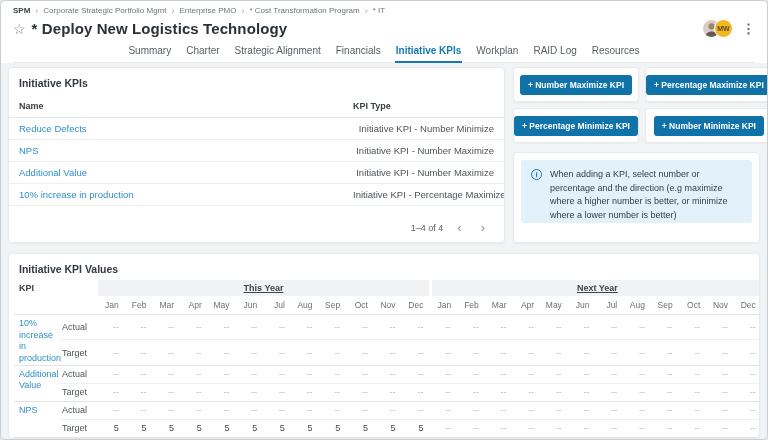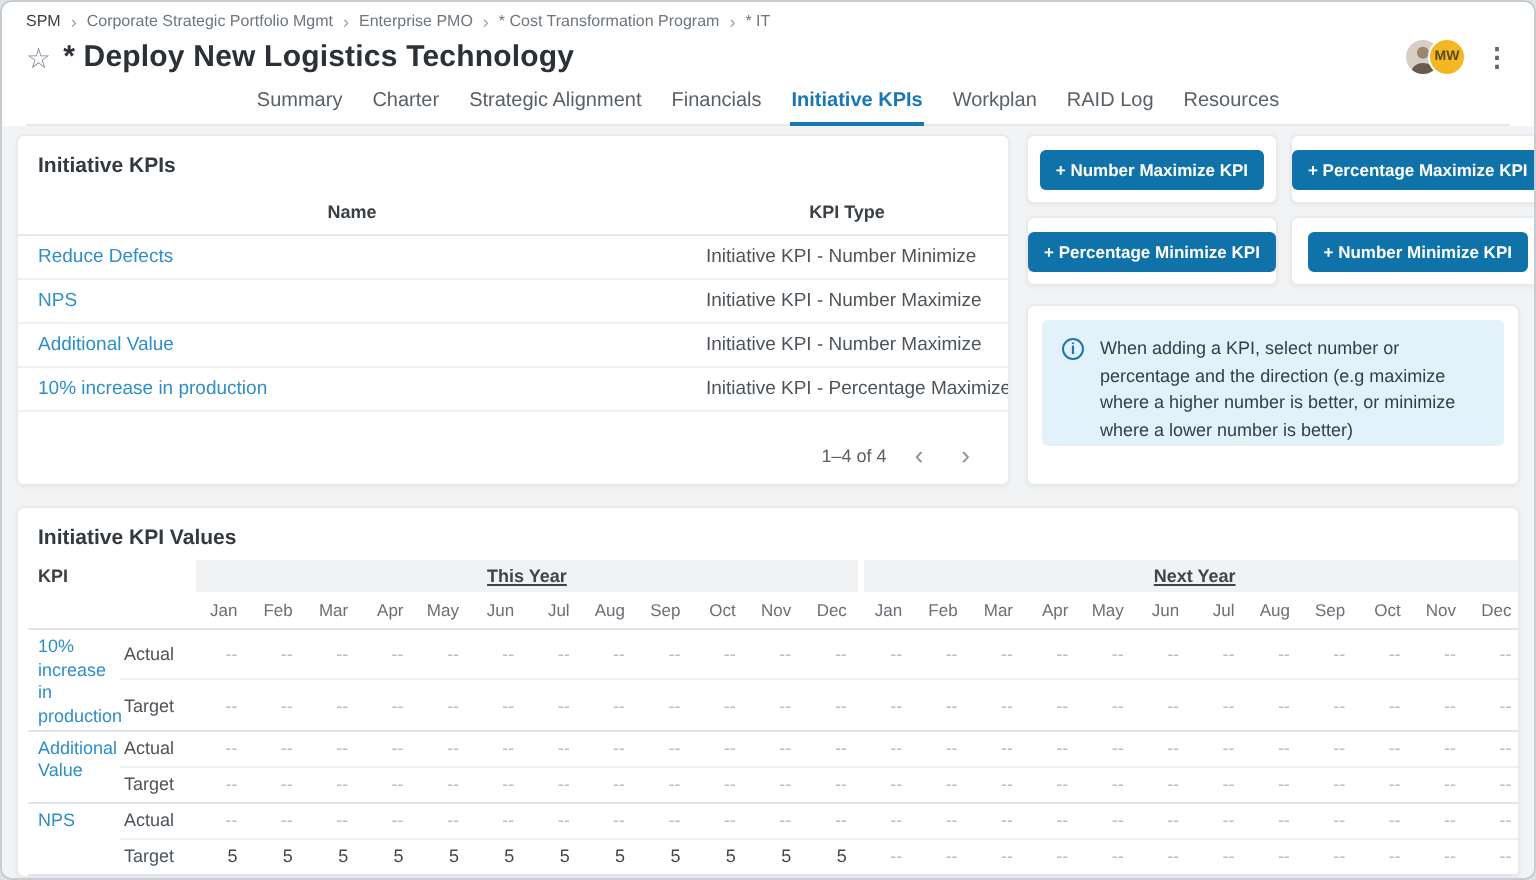--- a/index.html
+++ b/index.html
@@ -4,21 +4,21 @@
 <style>
   *{box-sizing:border-box;margin:0;padding:0;}
   html,body{width:768px;height:440px;overflow:hidden;}
   body{font-family:"Liberation Sans",sans-serif;background:#dfe3e6;}
   .window{width:768px;height:440px;background:#fff;border:1px solid #c7cdd3;border-radius:6px;overflow:hidden;display:flex;flex-direction:column;}
 
   
   .hdr{background:#fff;padding:5px 12px 0;flex:0 0 auto;}
   .breadcrumb{display:flex;align-items:center;gap:5px;font-size:8px;color:#6e767e;line-height:10px;white-space:nowrap;}
   .crumb{cursor:pointer;}
-  .crumb.root{font-weight:normal;color:#3b4147;}
+  .crumb.root{font-weight:bold;color:#3b4147;}
   .sep{color:#9aa1a7;font-size:9px;}
   .title-row{display:flex;align-items:center;margin-top:3px;height:19px;}
   .star{color:#7d868f;font-size:14px;margin-right:6px;cursor:pointer;line-height:1;}
   .page-title{font-size:15px;font-weight:bold;color:#2b3136;letter-spacing:.1px;white-space:nowrap;}
   .hdr-right{margin-left:auto;display:flex;align-items:center;}
   .avatar{width:17px;height:17px;border-radius:50%;overflow:hidden;cursor:pointer;flex:0 0 auto;}
   .avatar svg{display:block;width:100%;height:100%;}
   .badge{width:19px;height:19px;border-radius:50%;background:#f2b824;color:#5d4a10;font-size:7px;font-weight:bold;display:flex;align-items:center;justify-content:center;margin-left:-6px;border:1px solid #fff;cursor:pointer;flex:0 0 auto;}
   .kebab{color:#5f666d;font-size:13px;font-weight:bold;margin-left:9px;cursor:pointer;line-height:1;}
   .tabs{display:flex;gap:13px;margin-top:5px;border-bottom:1px solid #e7e9eb;padding:0 2px;justify-content:center;}
@@ -27,24 +27,24 @@
 
   
   .content{flex:1;background:#f2f3f4;padding:4px 7px 0;overflow:hidden;display:flex;flex-direction:column;min-height:0;}
   .card{background:#fff;border:1px solid #e8eaec;border-radius:4px;box-shadow:0 1px 2px rgba(0,0,0,.04);}
   .top-row{display:flex;gap:8px;flex:0 0 176px;}
 
   
   .list-card{width:497px;display:flex;flex-direction:column;overflow:hidden;}
   .card-title{font-size:10.5px;font-weight:bold;color:#33393f;padding:9px 10px 0;}
   .kpi-table{width:100%;border-collapse:collapse;margin-top:7px;table-layout:fixed;}
-  .kpi-table th{font-size:9px;color:#3a4046;text-align:center;padding:5px 10px 6px;border-bottom:1px solid #e6e8ea;font-weight:bold;}
+  .kpi-table th{font-size:9px;color:#3a4046;text-align:left;padding:5px 10px 6px;border-bottom:1px solid #e6e8ea;font-weight:bold;}
   .kpi-table td{font-size:9.5px;padding:0 10px;height:22px;border-bottom:1px solid #edeff0;white-space:nowrap;overflow:hidden;}
   .kpi-link{color:#2e8fc6;cursor:pointer;}
-  .kpi-type{color:#4d545a;}
+  .kpi-type{color:#4d545a;text-align:right;}
   .pager{margin-top:auto;display:flex;align-items:center;justify-content:flex-end;gap:9px;padding:6px 14px 8px;font-size:9px;color:#5a6167;}
   .pager .chev{font-size:13px;color:#8b9197;cursor:pointer;padding:0 5px;line-height:1;}
 
   
   .right-col{flex:1;display:flex;flex-direction:column;gap:9px;min-width:0;}
   .btn-grid{display:grid;grid-template-columns:1fr 1fr;gap:6px;}
   .btn-card{height:35px;display:flex;align-items:center;justify-content:center;}
   .add-btn{background:#0f73a9;color:#fff;font-size:8.5px;font-weight:bold;border:none;border-radius:3px;padding:5px 8px;cursor:pointer;font-family:inherit;white-space:nowrap;}
   .info-card{flex:1;padding:7px;min-height:0;}
   .info-box{background:#e3f1fa;border-radius:3px;padding:8px 10px;display:flex;gap:8px;height:63px;}

